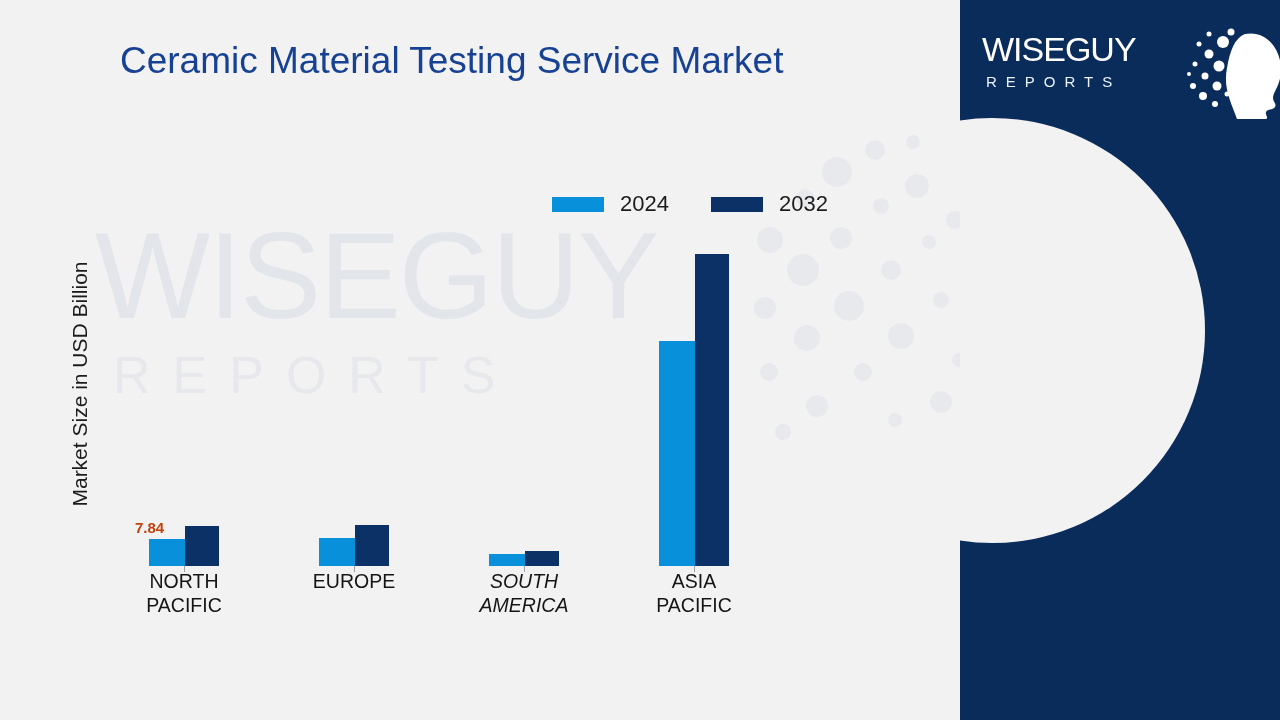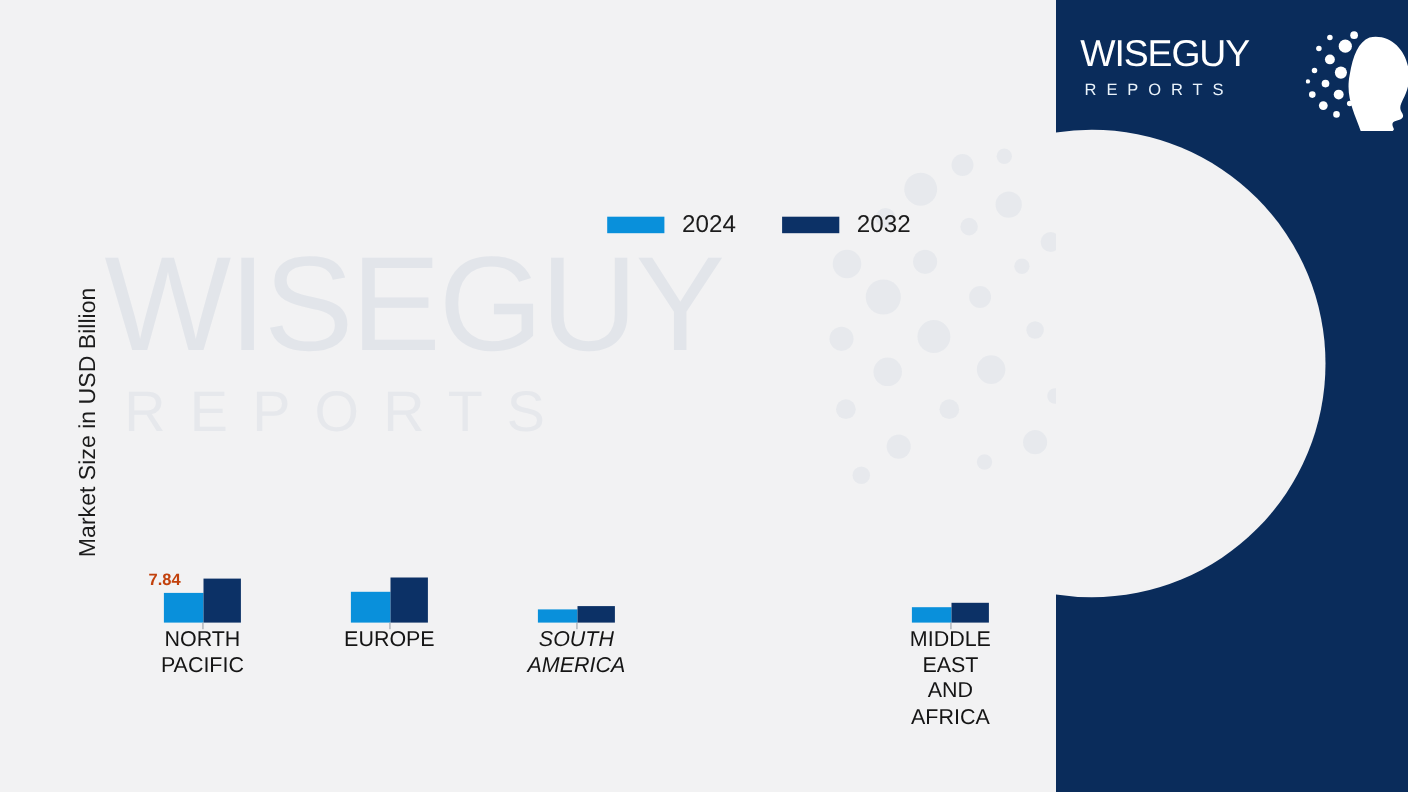--- a/index.html
+++ b/index.html
@@ -256,20 +256,21 @@
           <circle cx="210" cy="100" r="9"></circle>
         <circle cx="232" cy="140" r="6"></circle>
           <circle cx="214" cy="240" r="7"></circle>
         <circle cx="246" cy="196" r="10"></circle>
           <circle cx="38" cy="312" r="8"></circle>
         <circle cx="150" cy="300" r="7"></circle>
           <circle cx="196" cy="282" r="11"></circle>
       </g>
     </svg>
 
+    <div id="chart-title">Ceramic Material Testing Service Market</div>
 
     <div id="legend">
       <div class="legend-item">
         <span class="legend-swatch" style="background:#0990db"></span>
         <span class="legend-label">2024</span>
       </div>
       <div class="legend-item">
         <span class="legend-swatch" style="background:#0c3166"></span>
         <span class="legend-label">2032</span>
       </div>
@@ -297,29 +298,27 @@
         </div>
         <div class="cat-group" style="left: 389px; width: 70px;">
           <div class="bars">
             <span class="bar bar-2024" style="width: 36px; height: 11.7478px; background: rgb(9, 144, 219);"></span>
             <span class="bar bar-2032" style="width: 34px; height: 15.1043px; background: rgb(12, 49, 102);"></span>
           </div>
           <div class="cat-label" style="left: -45px; width: 160px; font-style: italic;">SOUTH
 AMERICA</div>
           <span class="tick" style="left: 35px;"></span>
         </div>
-        <div class="cat-group" style="left: 729px; width: 70px;">
+        <div class="cat-group" style="left: 559px; width: 70px;">
           <div class="bars">
-            <span class="bar bar-2024" style="width: 36px; height: 14.2652px; background: rgb(9, 144, 219);"></span>
-            <span class="bar bar-2032" style="width: 34px; height: 17.6217px; background: rgb(12, 49, 102);"></span>
+            <span class="bar bar-2024" style="width: 36px; height: 224.887px; background: rgb(9, 144, 219);"></span>
+            <span class="bar bar-2032" style="width: 34px; height: 312.157px; background: rgb(12, 49, 102);"></span>
           </div>
-          <div class="cat-label" style="left: -45px; width: 160px;">MIDDLE
-EAST
-AND
-AFRICA</div>
+          <div class="cat-label" style="left: -45px; width: 160px;">ASIA
+PACIFIC</div>
           <span class="tick" style="left: 35px;"></span>
         </div>
         <div class="bar-value" style="left: 35px; top: 339.148px;">7.84</div>
       </div>
   </div>
 
   <div id="right-panel">
     <svg id="brand-head" viewBox="0 0 250 410">
       <path d="M10 10 C 110 0, 190 70, 196 170 C 200 215, 178 232, 176 248
                C 175 262, 190 266, 188 276 C 186 288, 168 288, 164 296

